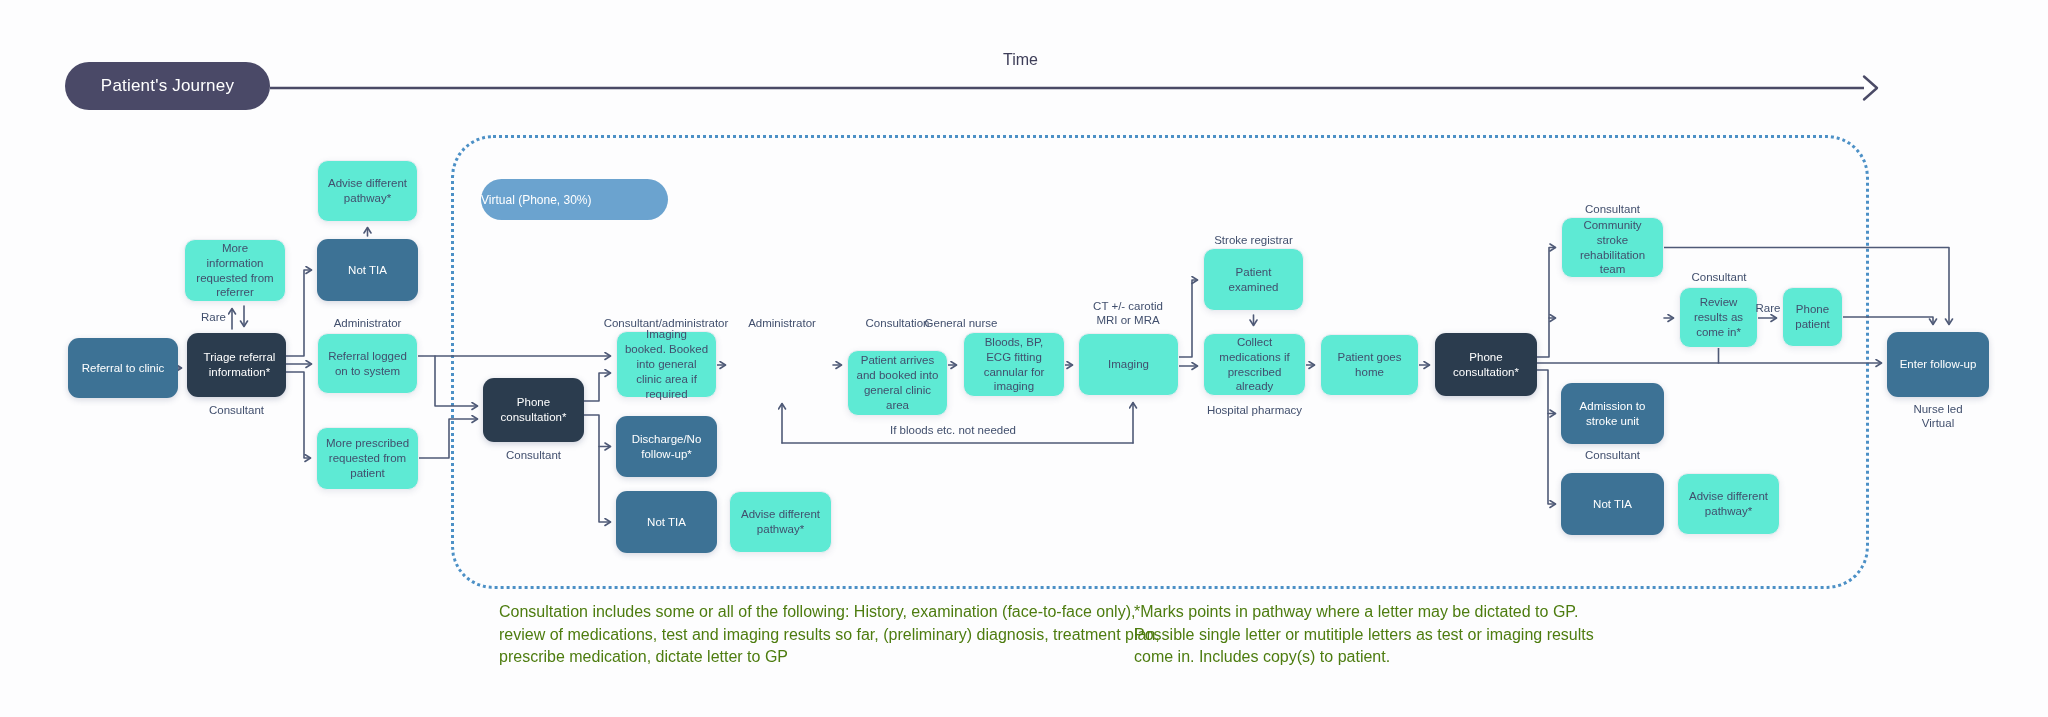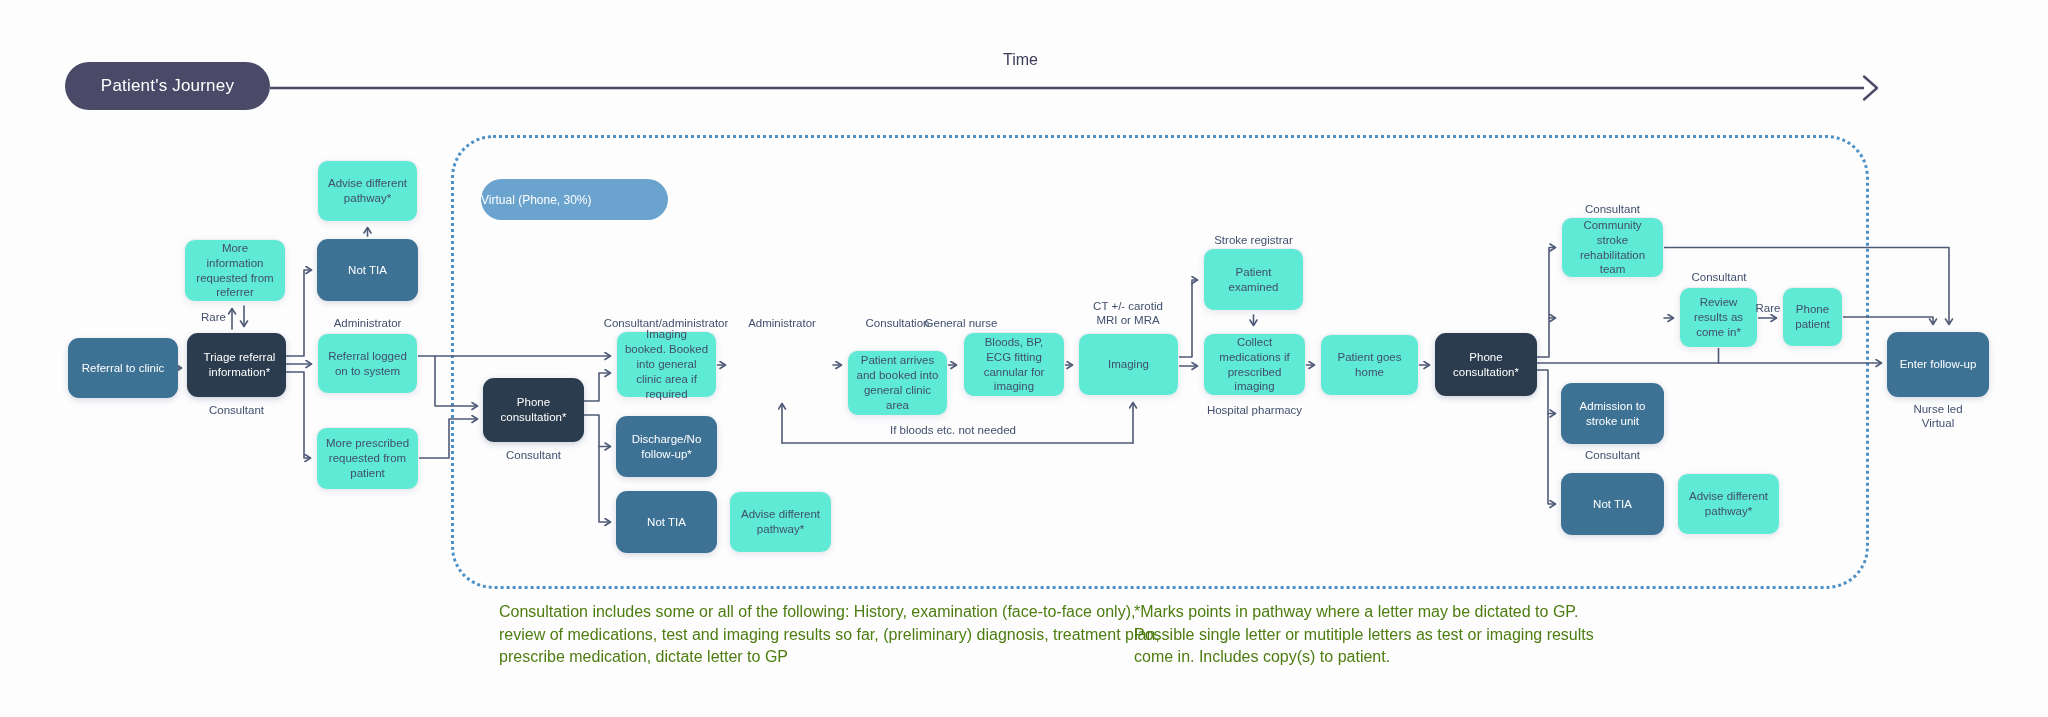--- a/index.html
+++ b/index.html
@@ -94,21 +94,21 @@
   <div class="node white" style="left:316px;top:427px;width:103px;height:63px;">More prescribed requested from patient</div>
   <div class="node dark" style="left:483px;top:378px;width:101px;height:64px;">Phone consultation*</div>
   <div class="node white" style="left:616px;top:331px;width:101px;height:67px;">Imaging booked. Booked into general clinic area if required</div>
   <div class="node blue" style="left:616px;top:416px;width:101px;height:61px;">Discharge/No follow-up*</div>
   <div class="node blue" style="left:616px;top:491px;width:101px;height:62px;">Not TIA</div>
   <div class="node white" style="left:729px;top:491px;width:103px;height:62px;">Advise different pathway*</div>
   <div class="node white" style="left:847px;top:350px;width:101px;height:66px;">Patient arrives and booked into general clinic area</div>
   <div class="node white" style="left:963px;top:332px;width:102px;height:65px;">Bloods, BP, ECG fitting cannular for imaging</div>
   <div class="node white" style="left:1078px;top:333px;width:101px;height:63px;">Imaging</div>
   <div class="node white" style="left:1203px;top:248px;width:101px;height:63px;">Patient examined</div>
-  <div class="node white" style="left:1203px;top:333px;width:103px;height:63px;">Collect medications if prescribed imaging</div>
+  <div class="node white" style="left:1203px;top:333px;width:103px;height:63px;">Collect medications if prescribed already</div>
   <div class="node white" style="left:1320px;top:334px;width:99px;height:62px;">Patient goes home</div>
   <div class="node dark" style="left:1435px;top:333px;width:102px;height:63px;">Phone consultation*</div>
   <div class="node white" style="left:1561px;top:217px;width:103px;height:61px;">Community stroke rehabilitation team</div>
   <div class="node white" style="left:1679px;top:287px;width:79px;height:61px;">Review results as come in*</div>
   <div class="node white" style="left:1782px;top:287px;width:61px;height:60px;">Phone patient</div>
   <div class="node blue" style="left:1561px;top:383px;width:103px;height:61px;">Admission to stroke unit</div>
   <div class="node blue" style="left:1561px;top:473px;width:103px;height:62px;">Not TIA</div>
   <div class="node white" style="left:1677px;top:473px;width:103px;height:62px;">Advise different pathway*</div>
   <div class="node blue" style="left:1887px;top:332px;width:102px;height:65px;">Enter follow-up</div>
 

